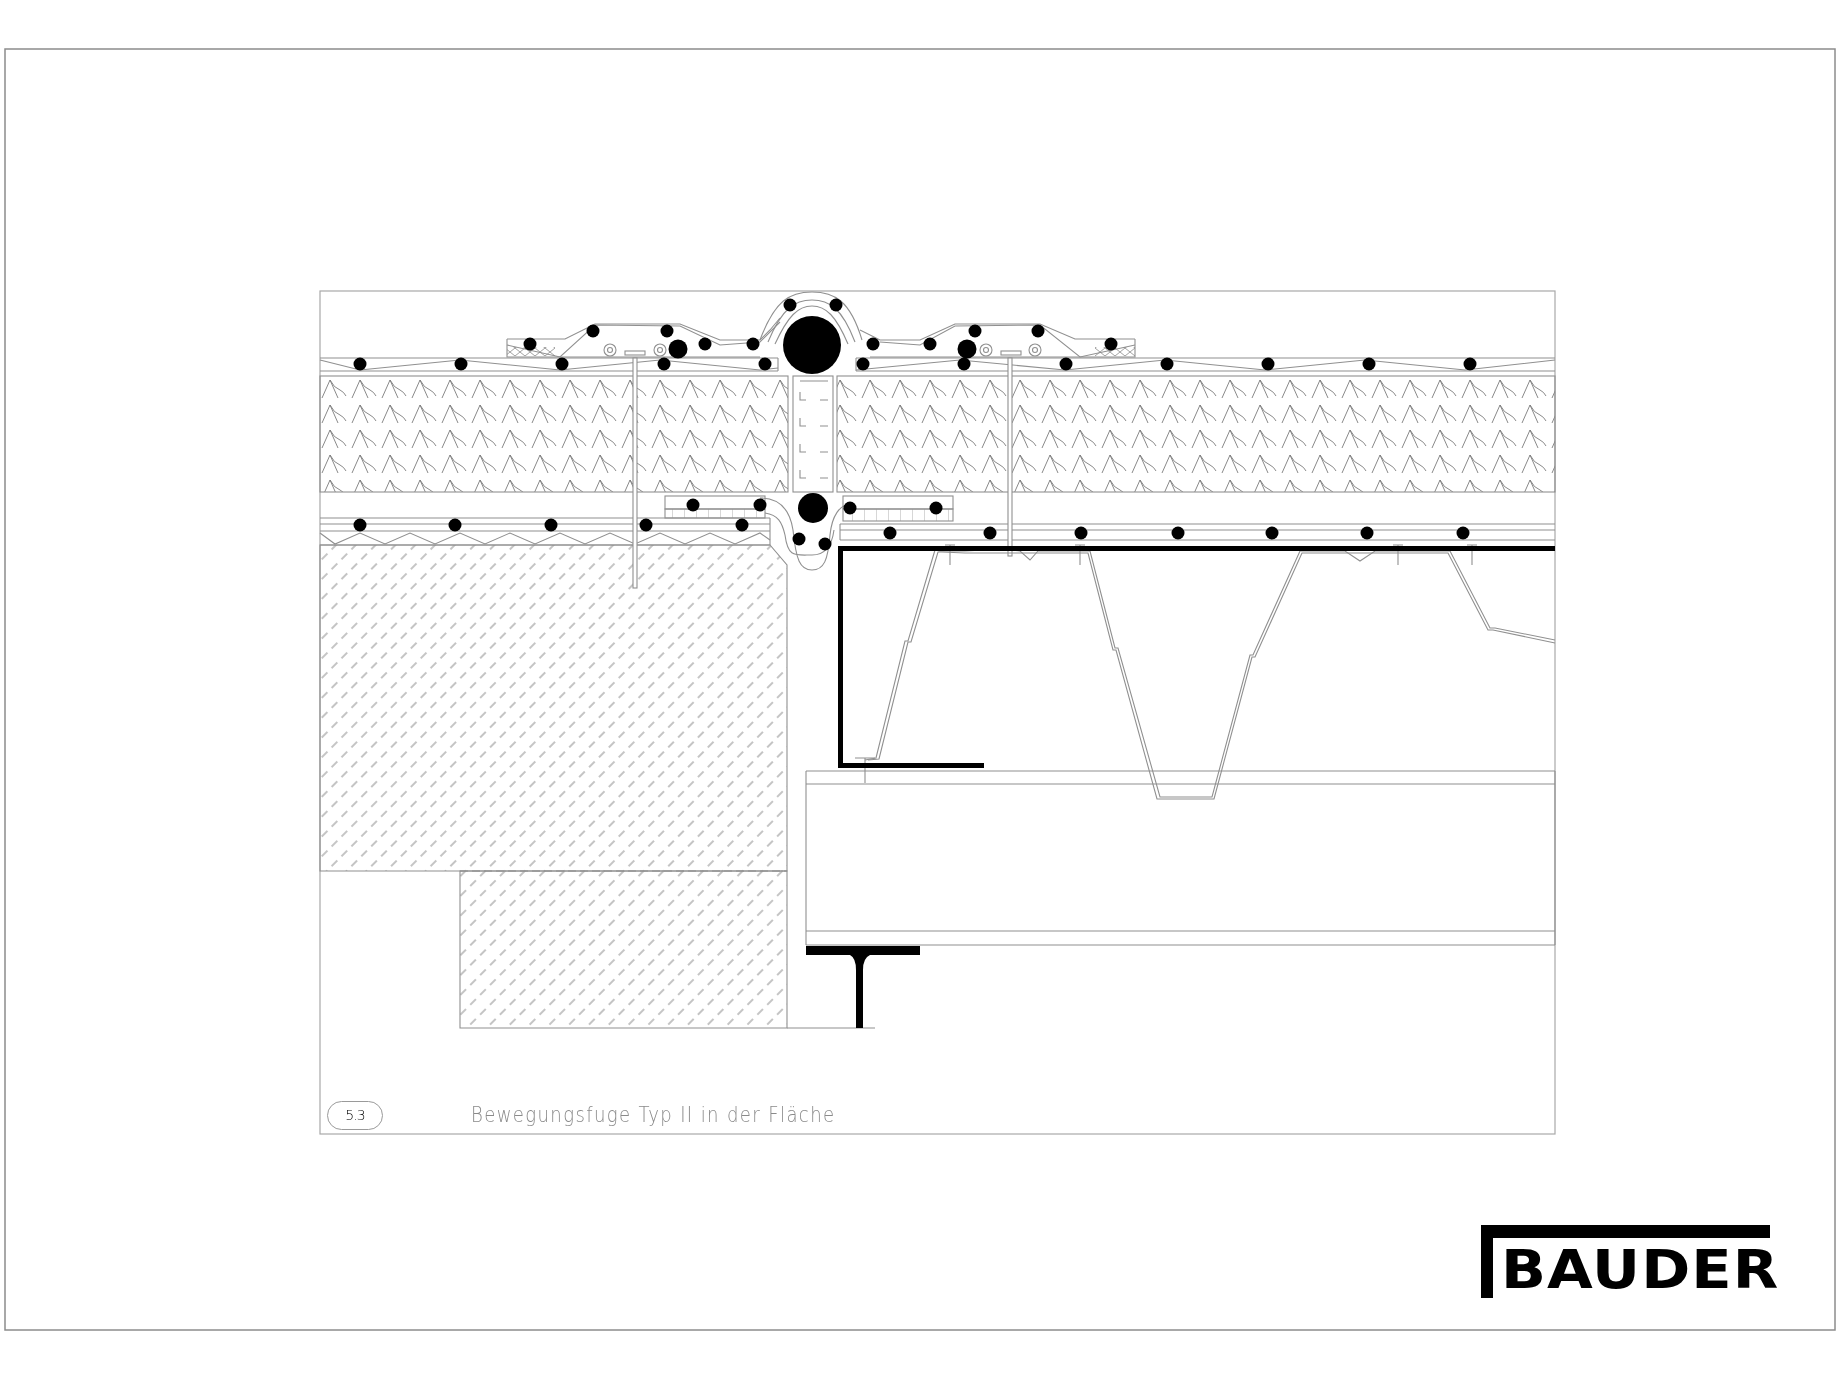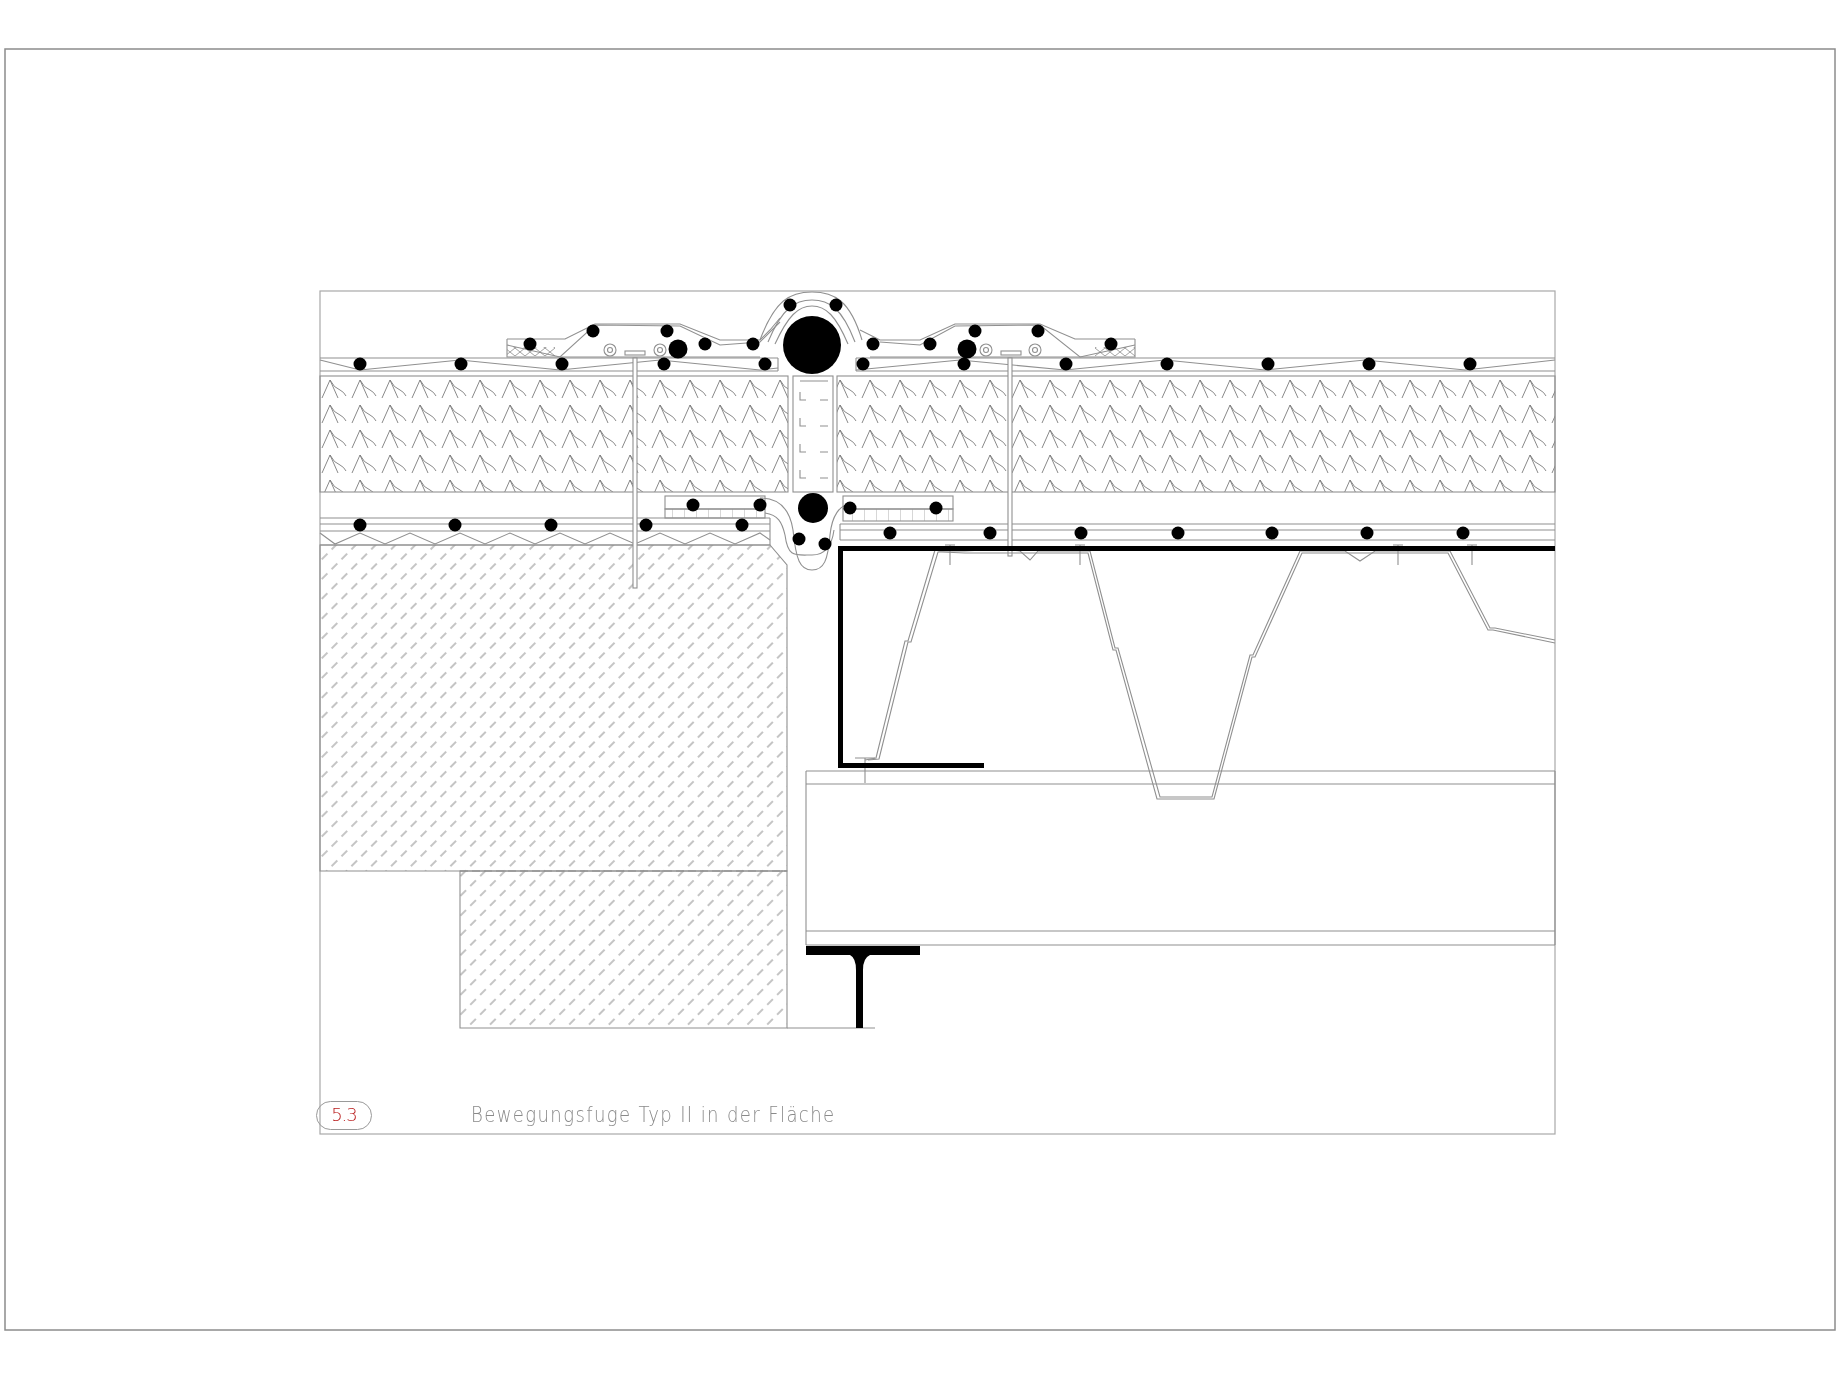--- a/index.html
+++ b/index.html
@@ -1,22 +1,22 @@
 <!DOCTYPE html>
 <html><head>
   <meta charset="utf-8">
   <style>
     html, body { margin: 0; padding: 0; background: #ffffff; }
     body { width: 1840px; height: 1380px; position: relative; overflow: hidden; font-family: "DejaVu Sans", sans-serif; }
     .sheet { position: absolute; left: 0; top: 0; width: 1840px; height: 1380px; }
     svg { position: absolute; left: 0; top: 0; }
     .caption-num {
-      position: absolute; left: 316px; top: 1101px; width: 56px; height: 29px;
+      position: absolute; left: 327px; top: 1101px; width: 56px; height: 29px;
       border: 1.5px solid #9a9a9a; border-radius: 15px; box-sizing: border-box;
-      color: #b91c1c; font-family: "DejaVu Sans", sans-serif; font-size: 18px; font-weight: 200;
+      color: #000000; font-family: "DejaVu Sans", sans-serif; font-size: 14px; font-weight: 200;
       text-align: center; line-height: 26px; letter-spacing: -1px;
     }
     .caption-title {
       position: absolute; left: 471px; top: 1103px; color: #8a8a8a;
       font-family: "DejaVu Sans", sans-serif; font-size: 21px; font-weight: 200; letter-spacing: 1.6px;
       transform: scaleX(0.86); transform-origin: left top; white-space: nowrap;
     }
     .logo { position: absolute; left: 1481px; top: 1225px; width: 290px; height: 73px; }
     .logo-bar-h { position: absolute; left: 0; top: 0; width: 289px; height: 13px; background: #000; }
     .logo-bar-v { position: absolute; left: 0; top: 0; width: 12px; height: 73px; background: #000; }
@@ -220,13 +220,18 @@
           <circle cx="1272" cy="533" r="6.5"></circle>
           <circle cx="1367" cy="533" r="6.5"></circle>
           <circle cx="1463" cy="533" r="6.5"></circle>
       </g>
     </g>
   </svg>
 
   <div class="caption-num">5.3</div>
   <div class="caption-title">Bewegungsfuge Typ II in der Fläche</div>
 
+  <div class="logo">
+    <div class="logo-bar-h"></div>
+    <div class="logo-bar-v"></div>
+    <div class="logo-text">BAUDER</div>
+  </div>
 </div>
 
 </body></html>

